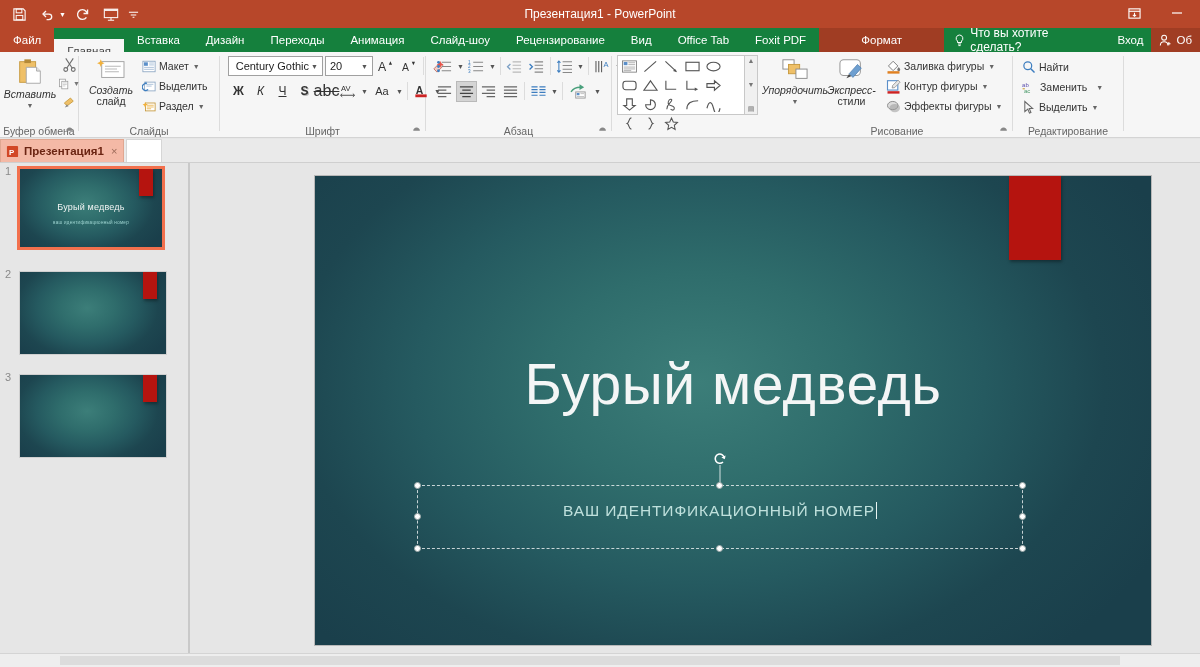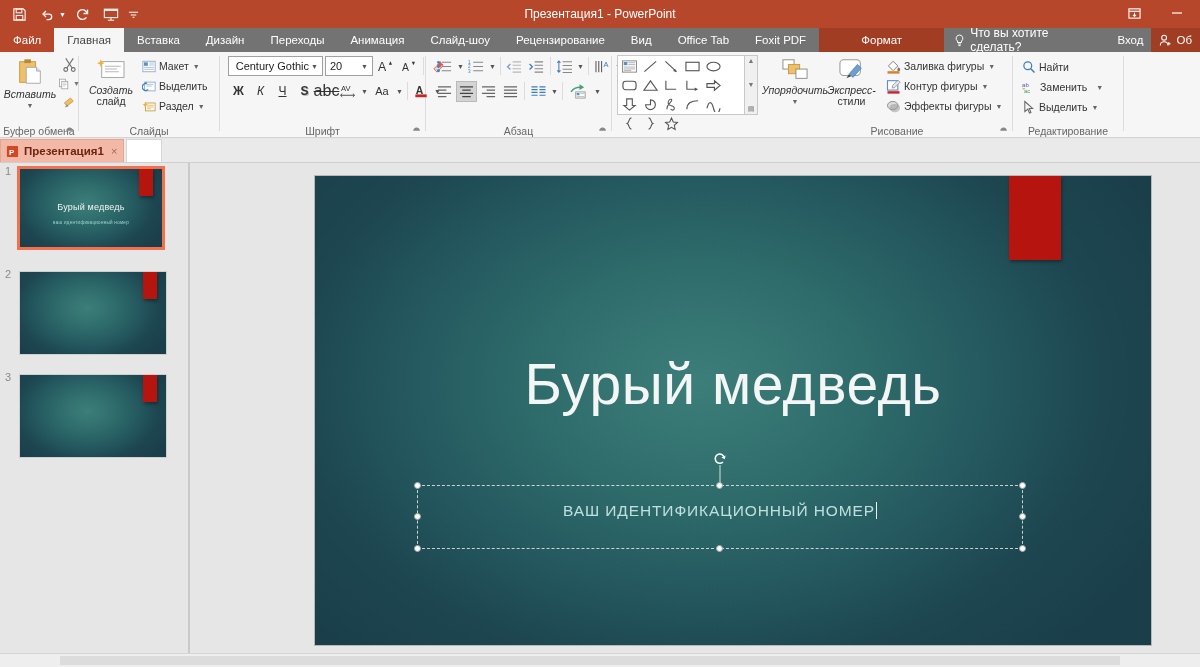--- a/index.html
+++ b/index.html
@@ -36,28 +36,28 @@
   }
   .ctx-tabgroup span { font-size: 11px; color: #f3d9d2; }
 
   .win-ctrls { position: absolute; right: 0; top: 0; height: 28px; display: flex; align-items: flex-start; }
   .win-btn { width: 46px; height: 26px; display: flex; align-items: center; justify-content: center; color: #fff; }
   .ribbon-opts { width: 40px; }
 
   
   .tabstrip {
     position: absolute; left: 0; top: 28px; width: 1200px; height: 24px;
-    background: #737373; display: flex; align-items: flex-start;
+    background: #15803d; display: flex; align-items: flex-start;
   }
   .tab {
     padding: 0 13px; display: flex; align-items: center; justify-content: center;
     font-size: 11.5px; color: #fff; white-space: nowrap; height: 24px;
   }
   .tab.file { background: #b7472a; }
-  .tab.active { background: #f6f6f6; color: #444; }
+  .tab.active { background: #f6f6f6; color: #444; margin-top: 11px; }
   .tab.ctx-active { background: #a03d23; color: #fff; }
 
   .tellme {
     display: flex; align-items: center; gap: 5px; padding: 0 10px;
     font-size: 12px; color: #fff; height: 24px;
   }
   .bulb { width: 11px; height: 13px; }
   .signin { padding: 0 8px; font-size: 11.5px; color: #fff; display: flex; align-items: center; height: 24px; }
   .acct {
     background: #a03d23; height: 24px; padding: 0 8px; display: flex; align-items: center;

